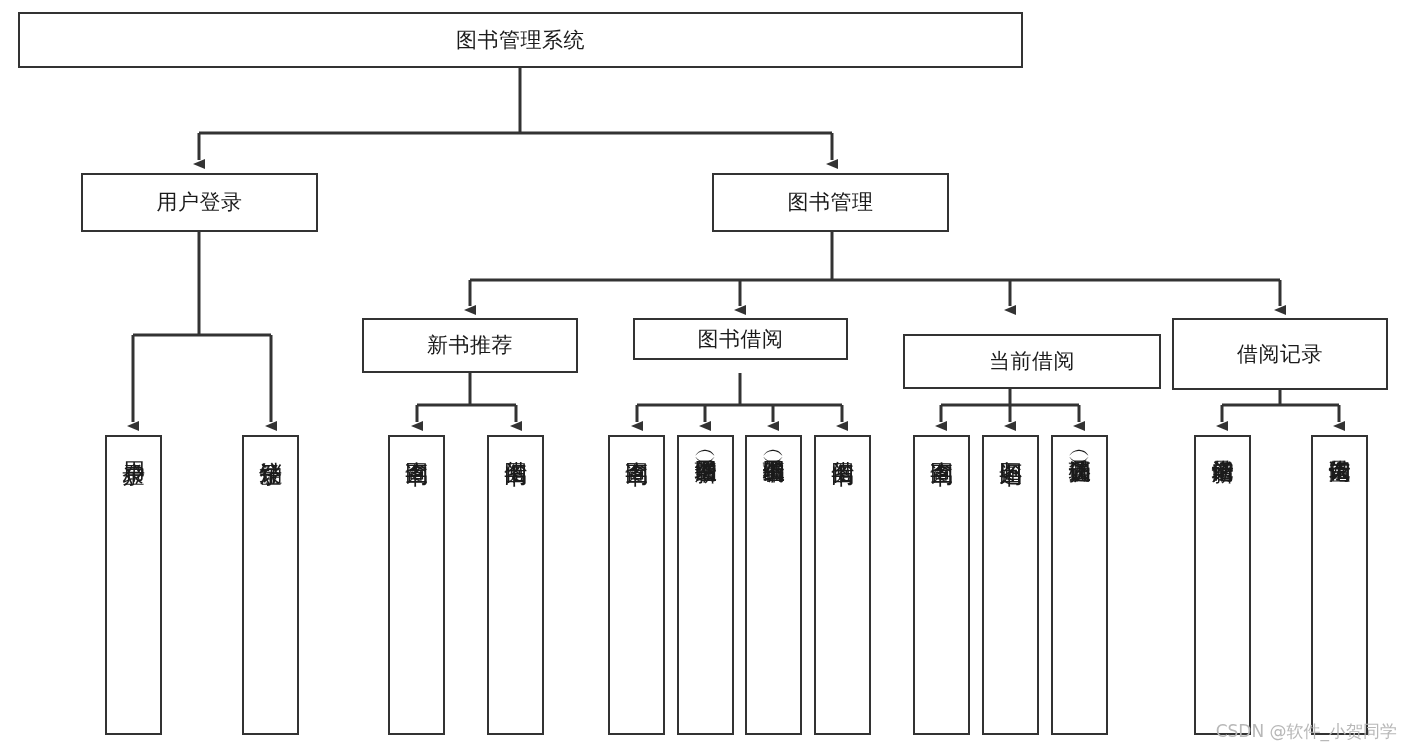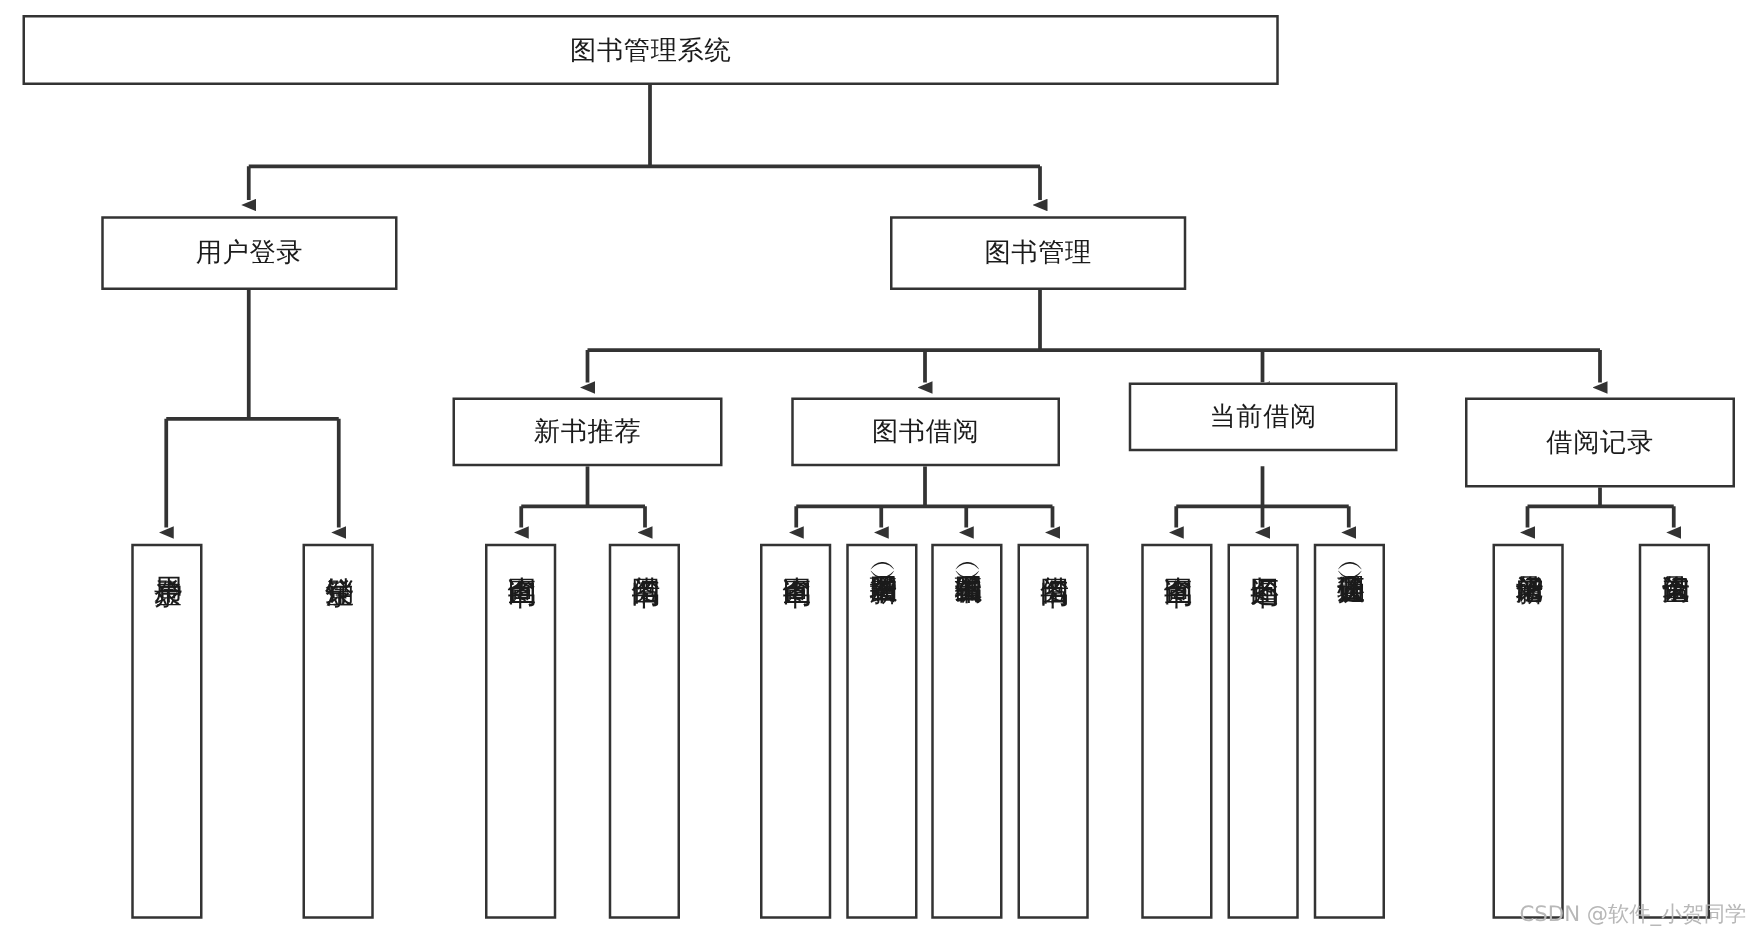--- a/index.html
+++ b/index.html
@@ -151,25 +151,25 @@
   </div>
 
   <div class="node horizontal" style="left:712px; top:173px; width:237px; height:59px;">
     <span class="node-label">图书管理</span>
   </div>
 
   <div class="node horizontal" style="left:362px; top:318px; width:216px; height:55px;">
     <span class="node-label">新书推荐</span>
   </div>
 
-  <div class="node horizontal" style="left:633px; top:318px; width:215px; height:55px;">
+  <div class="node horizontal" style="left:633px; top:318px; width:215px; height:42px;">
     <span class="node-label">图书借阅</span>
   </div>
 
-  <div class="node horizontal" style="left:903px; top:306px; width:215px; height:55px;">
+  <div class="node horizontal" style="left:903px; top:334px; width:258px; height:55px;">
     <span class="node-label">当前借阅</span>
   </div>
 
   <div class="node horizontal" style="left:1172px; top:318px; width:216px; height:72px;">
     <span class="node-label">借阅记录</span>
   </div>
 
   <div class="node vertical" style="left:105px; top:435px; width:57px; height:300px;">
     <span class="node-label">用户登录</span>
   </div>

